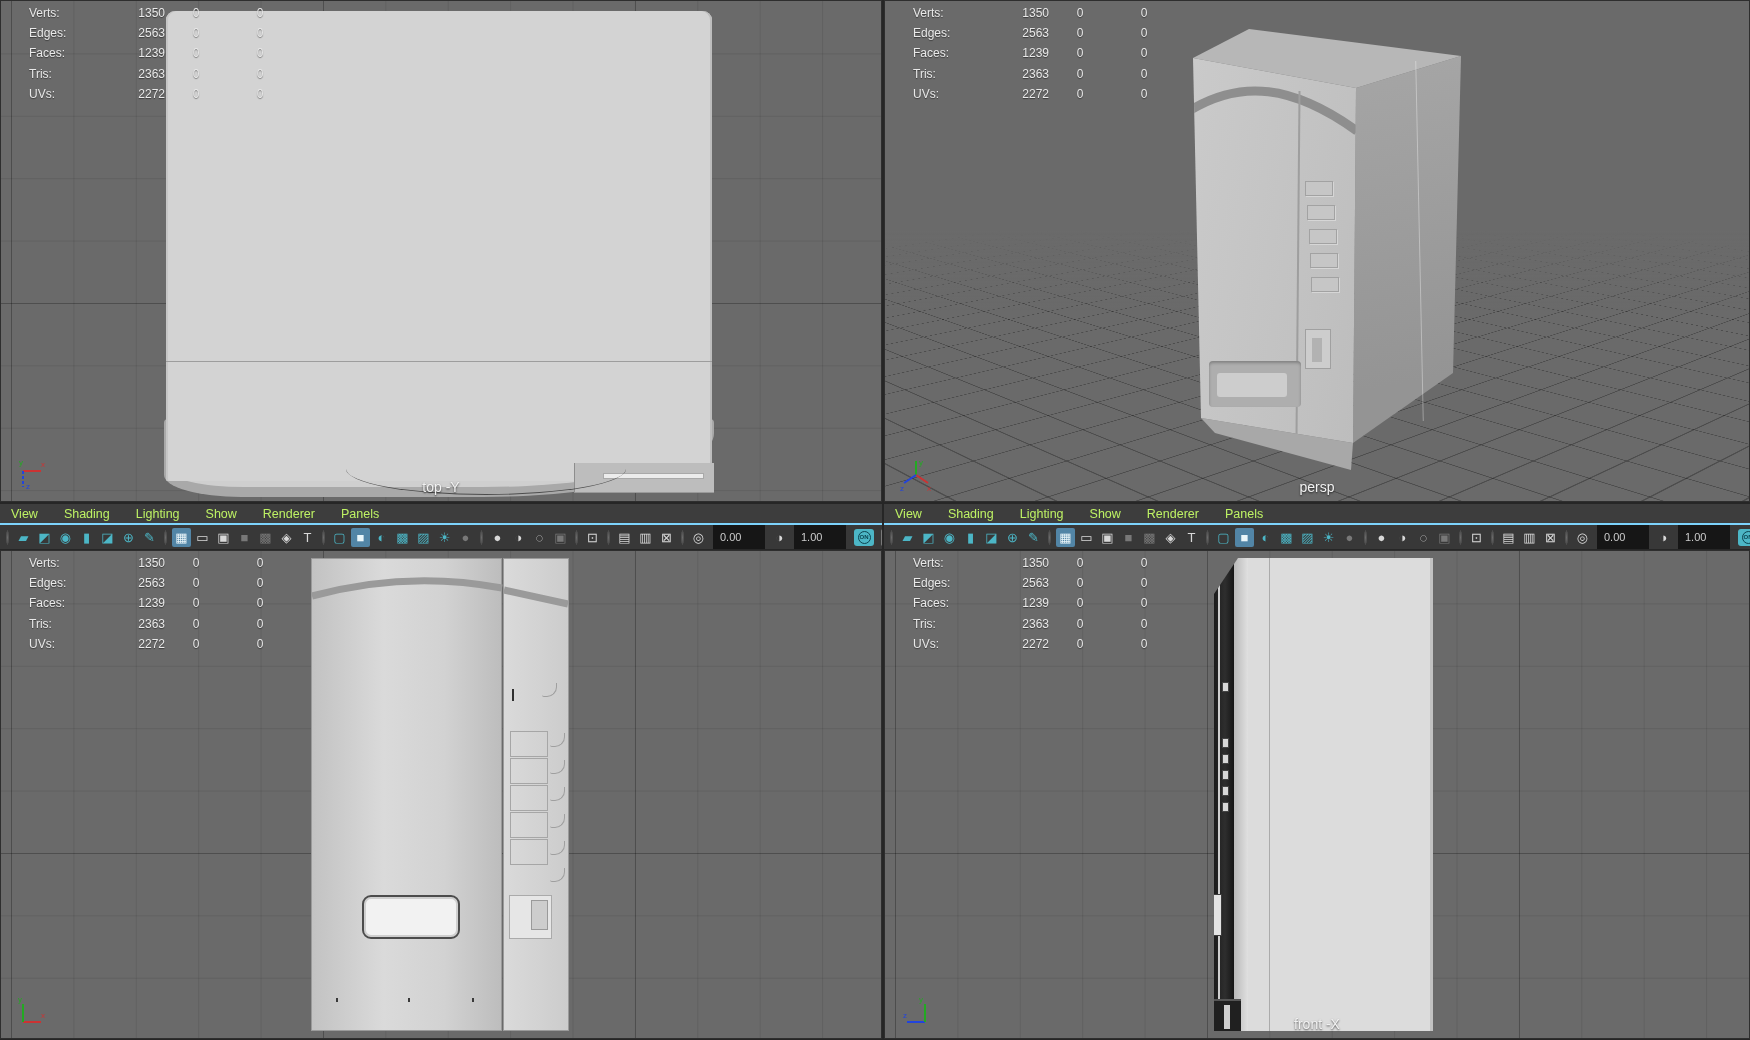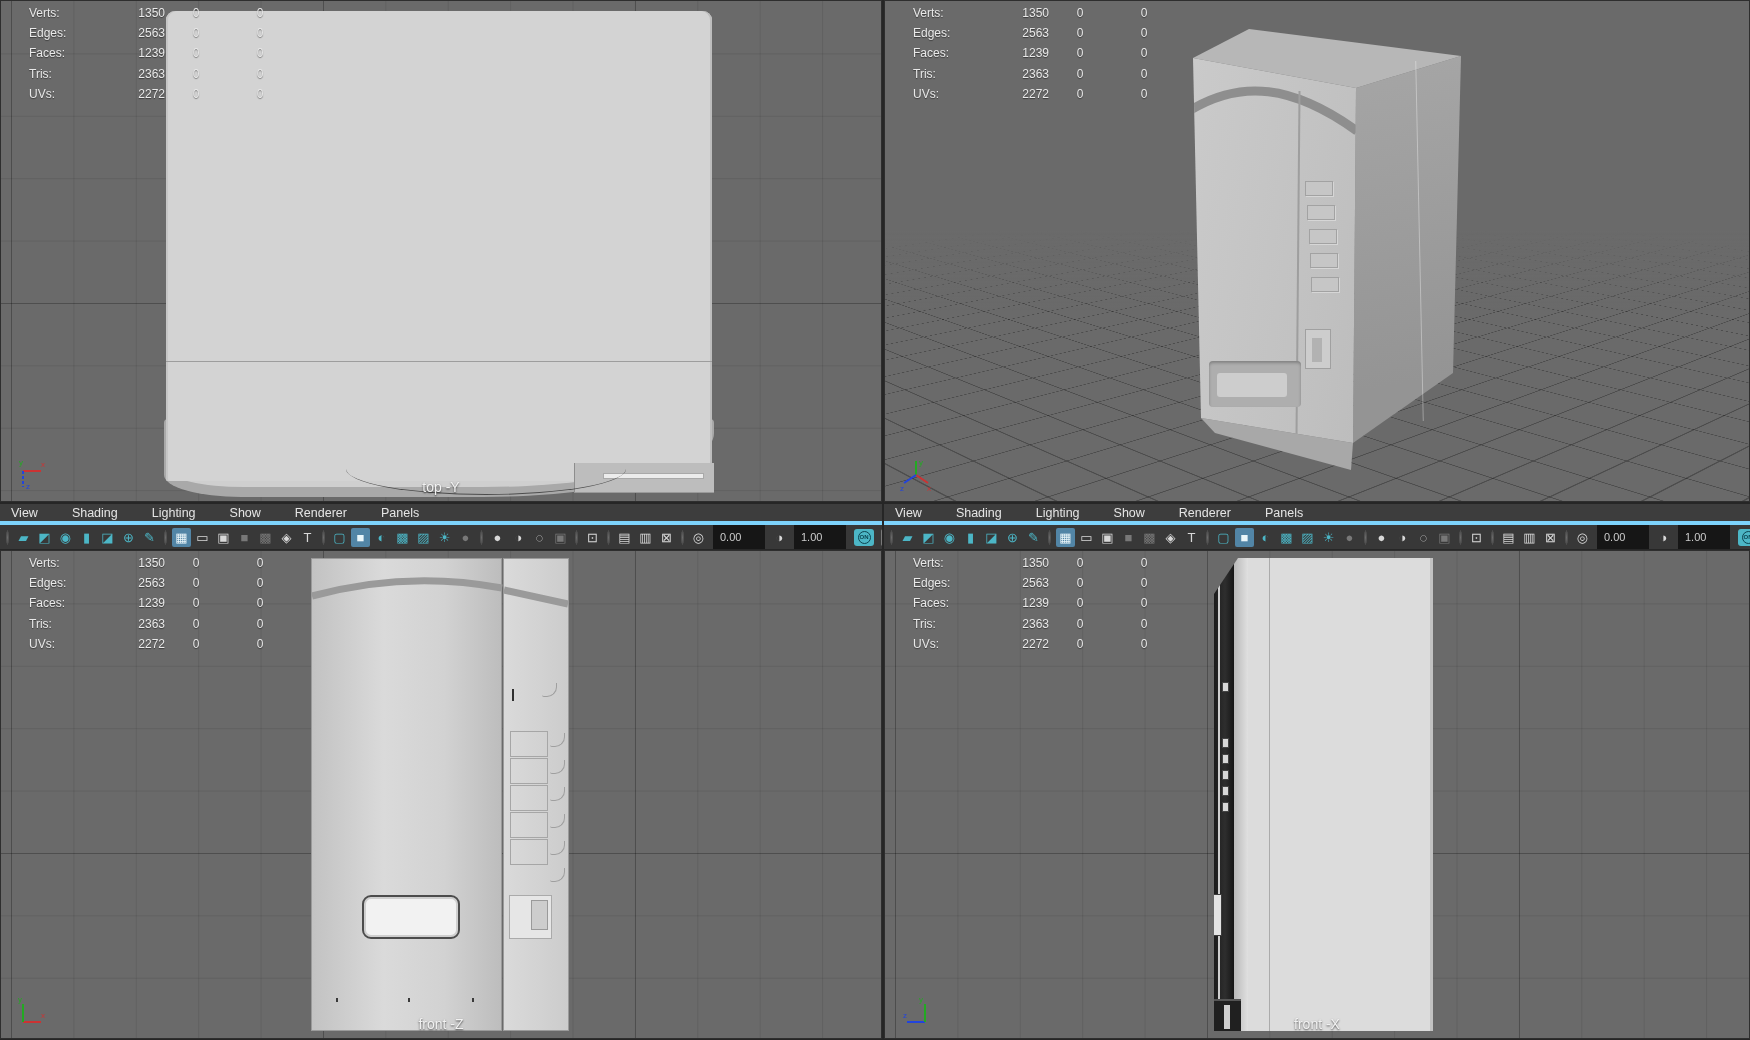--- a/index.html
+++ b/index.html
@@ -33,23 +33,23 @@
 
   
   .hud{position:absolute;left:0;top:2px;z-index:30;font-size:12px;color:#e9e9e9;}
   .hud-row{display:grid;grid-template-columns:92px 44px 62px 66px;height:20.2px;
     align-items:center;padding-left:28px;text-shadow:0 1px 1px rgba(0,0,0,.45);}
   .hud-c0{text-align:left;}
   .hud-c1{text-align:right;}
   .hud-c2,.hud-c3{text-align:center;}
 
   
-  .menubar{height:21px;background:var(--chrome);border-bottom:4px solid #7dd3fc;
-    display:flex;align-items:center;gap:34px;padding-left:11px;
-    font-size:12.5px;color:#e5e5e5;}
+  .menubar{height:21px;background:var(--chrome);border-bottom:2px solid #7dd3fc;
+    display:flex;align-items:center;gap:26px;padding-left:11px;
+    font-size:12.5px;color:#bef264;}
   .menu-item{cursor:default;}
   .toolbar{height:25px;background:var(--toolbar);border-bottom:1px solid #262626;
     display:flex;align-items:center;gap:2px;padding:0 3px;overflow:hidden;}
   .tb-icon{width:19px;height:19px;display:flex;align-items:center;justify-content:center;
     font-size:13px;line-height:1;border-radius:2px;flex:0 0 auto;}
   .tb-icon.cyan{color:var(--accent);}
   .tb-icon.white{color:#d8d8d8;}
   .tb-icon.dim{color:#787878;}
   .tb-icon.active{background:var(--active);color:#eaf6fa;}
   .tb-sep{width:3px;height:15px;flex:0 0 auto;margin:0 3px;
@@ -282,20 +282,21 @@
         </div>
 
       <svg class="axis" width="34" height="34">
         <line x1="17" y1="18" x2="17" y2="4" stroke="#22aa22" stroke-width="2"></line>
         <line x1="17" y1="18" x2="29" y2="26" stroke="#cc3333" stroke-width="2"></line>
         <line x1="17" y1="18" x2="5" y2="26" stroke="#2244dd" stroke-width="2"></line>
         <text x="20" y="8" fill="#22aa22" font-size="8">y</text>
         <text x="28" y="34" fill="#cc3333" font-size="8">x</text>
         <text x="1" y="34" fill="#2244dd" font-size="8">z</text>
       </svg>
+      <div class="view-label">persp</div>
     </div>
   </div>
 
   <div class="panel-bl">
     <div class="menubar">
         <span class="menu-item">View</span>
         <span class="menu-item">Shading</span>
         <span class="menu-item">Lighting</span>
         <span class="menu-item">Show</span>
         <span class="menu-item">Renderer</span>
@@ -413,21 +414,20 @@
             <span class="hud-c3">0</span>
           </div>
         </div>
 
       <svg class="axis" width="34" height="34">
         <line x1="8" y1="28" x2="26" y2="28" stroke="#cc3333" stroke-width="2"></line>
         <line x1="8" y1="28" x2="8" y2="10" stroke="#22aa22" stroke-width="2"></line>
         <text x="26" y="24" fill="#cc3333" font-size="8">x</text>
         <text x="3" y="8" fill="#22aa22" font-size="8">y</text>
       </svg>
-      <div class="view-label">front -Z</div>
     </div>
   </div>
 
   <div class="panel-br">
     <div class="menubar">
         <span class="menu-item">View</span>
         <span class="menu-item">Shading</span>
         <span class="menu-item">Lighting</span>
         <span class="menu-item">Show</span>
         <span class="menu-item">Renderer</span>

